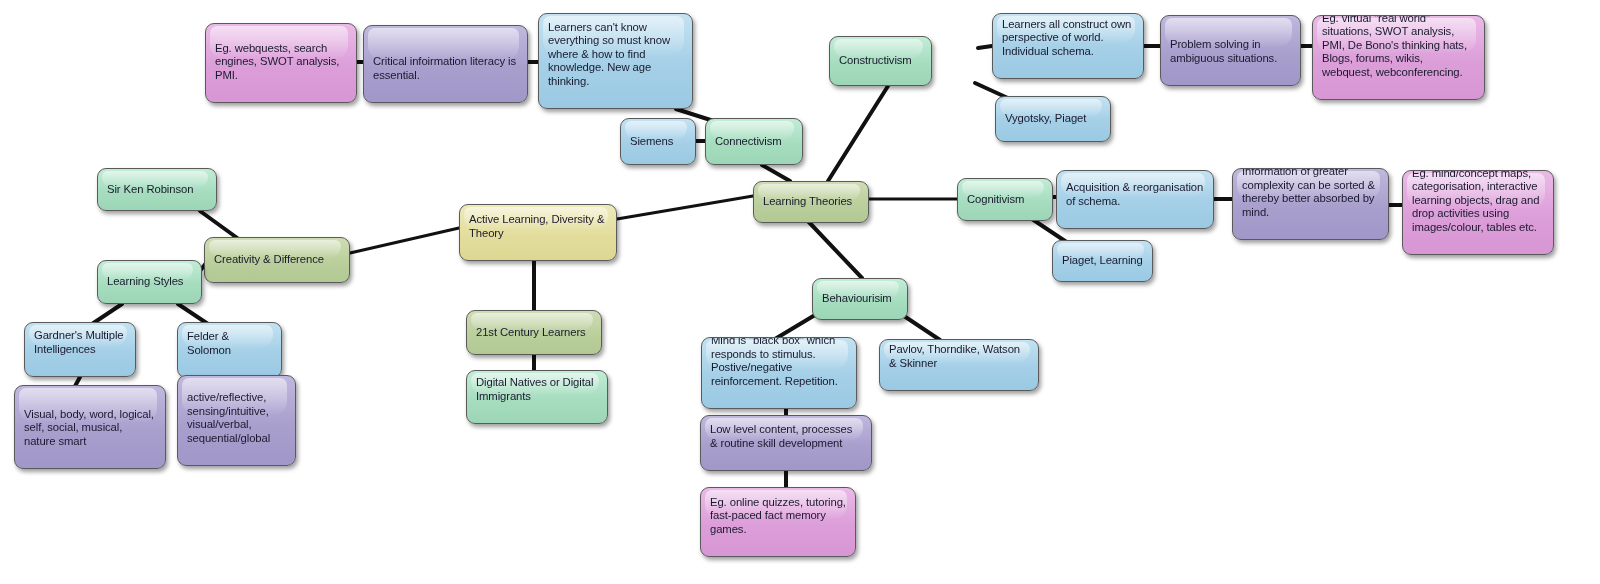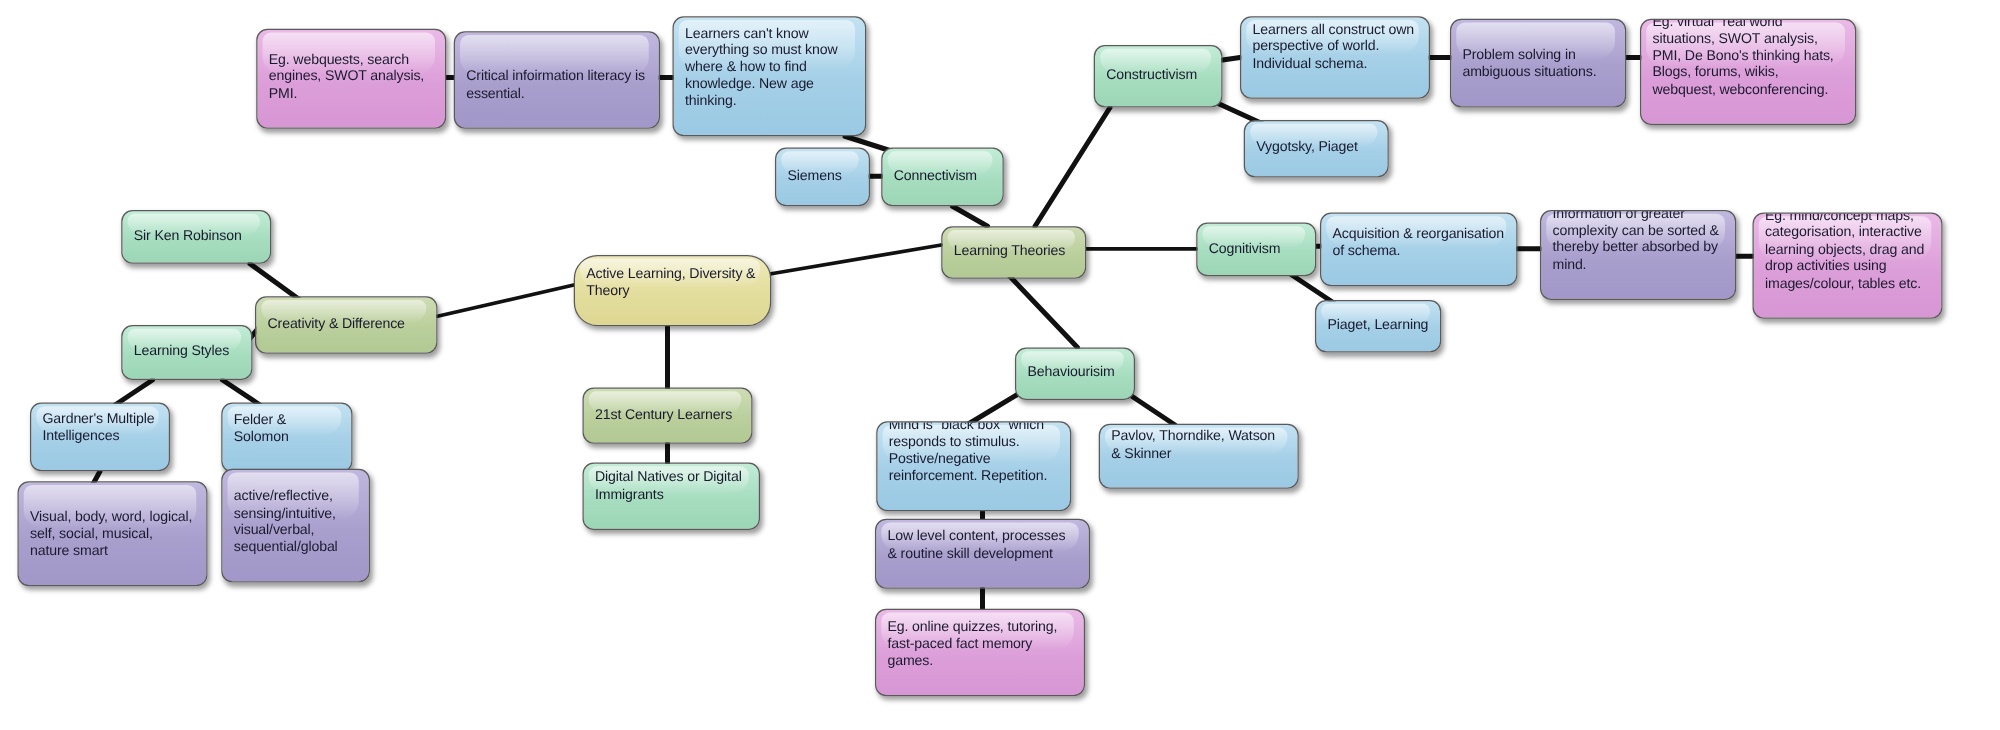--- a/index.html
+++ b/index.html
@@ -111,21 +111,21 @@
       </div>
       <div class="node c-blue" style="left: 538px; top: 13px; width: 155px; height: 96px;">
         <span class="txt">Learners can't know everything so must know where &amp; how to find knowledge. New age thinking.</span>
       </div>
       <div class="node c-blue vmid" style="left: 620px; top: 118px; width: 76px; height: 47px;">
         <span class="txt">Siemens</span>
       </div>
       <div class="node c-green vmid" style="left: 705px; top: 118px; width: 98px; height: 47px;">
         <span class="txt">Connectivism</span>
       </div>
-      <div class="node c-green vmid" style="left: 875px; top: 36px; width: 103px; height: 50px;">
+      <div class="node c-green vmid" style="left: 829px; top: 36px; width: 103px; height: 50px;">
         <span class="txt">Constructivism</span>
       </div>
       <div class="node c-blue" style="left: 992px; top: 13px; width: 152px; height: 66px;">
         <span class="txt">Learners all construct own perspective of world. Individual schema.</span>
       </div>
       <div class="node c-purple" style="left: 1160px; top: 15px; width: 141px; height: 71px;">
         <span class="txt">Problem solving in ambiguous situations.</span>
       </div>
       <div class="node c-blue vmid" style="left: 995px; top: 96px; width: 116px; height: 46px;">
         <span class="txt">Vygotsky, Piaget</span>
@@ -147,21 +147,21 @@
       </div>
       <div class="node c-blue" style="left: 177px; top: 322px; width: 105px; height: 56px;">
         <span class="txt">Felder &amp; Solomon</span>
       </div>
       <div class="node c-purple" style="left: 14px; top: 385px; width: 152px; height: 84px;">
         <span class="txt">Visual, body, word, logical, self, social, musical, nature smart</span>
       </div>
       <div class="node c-purple" style="left: 177px; top: 375px; width: 119px; height: 91px;">
         <span class="txt">active/reflective, sensing/intuitive, visual/verbal, sequential/global</span>
       </div>
-      <div class="node c-yellow" style="left: 459px; top: 204px; width: 158px; height: 57px; border-radius: 19px;">
+      <div class="node c-yellow" style="left: 459px; top: 204px; width: 158px; height: 57px;">
         <span class="txt">Active Learning, Diversity &amp; Theory</span>
       </div>
       <div class="node c-sage vmid" style="left: 753px; top: 181px; width: 116px; height: 37px;">
         <span class="txt">Learning Theories</span>
       </div>
       <div class="node c-sage vmid" style="left: 466px; top: 310px; width: 136px; height: 45px;">
         <span class="txt">21st Century Learners</span>
       </div>
       <div class="node c-green" style="left: 466px; top: 370px; width: 142px; height: 54px;">
         <span class="txt">Digital Natives or Digital Immigrants</span>
@@ -171,21 +171,21 @@
       </div>
       <div class="node c-blue" style="left: 701px; top: 337px; width: 156px; height: 72px;">
         <span class="txt">Mind is "black box" which responds to stimulus. Postive/negative reinforcement. Repetition.</span>
       </div>
       <div class="node c-blue" style="left: 879px; top: 339px; width: 160px; height: 52px;">
         <span class="txt">Pavlov, Thorndike, Watson &amp; Skinner</span>
       </div>
       <div class="node c-purple" style="left: 700px; top: 415px; width: 172px; height: 56px;">
         <span class="txt">Low level content, processes &amp; routine skill development</span>
       </div>
-      <div class="node c-pink" style="left: 700px; top: 487px; width: 168px; height: 70px;">
+      <div class="node c-pink" style="left: 700px; top: 487px; width: 156px; height: 70px;">
         <span class="txt">Eg. online quizzes, tutoring, fast-paced fact memory games.</span>
       </div>
       <div class="node c-green vmid" style="left: 957px; top: 178px; width: 96px; height: 43px;">
         <span class="txt">Cognitivism</span>
       </div>
       <div class="node c-blue" style="left: 1056px; top: 170px; width: 158px; height: 59px;">
         <span class="txt">Acquisition &amp; reorganisation of schema.</span>
       </div>
       <div class="node c-purple" style="left: 1232px; top: 168px; width: 157px; height: 72px;">
         <span class="txt">Information of greater complexity can be sorted &amp; thereby better absorbed by mind.</span>

